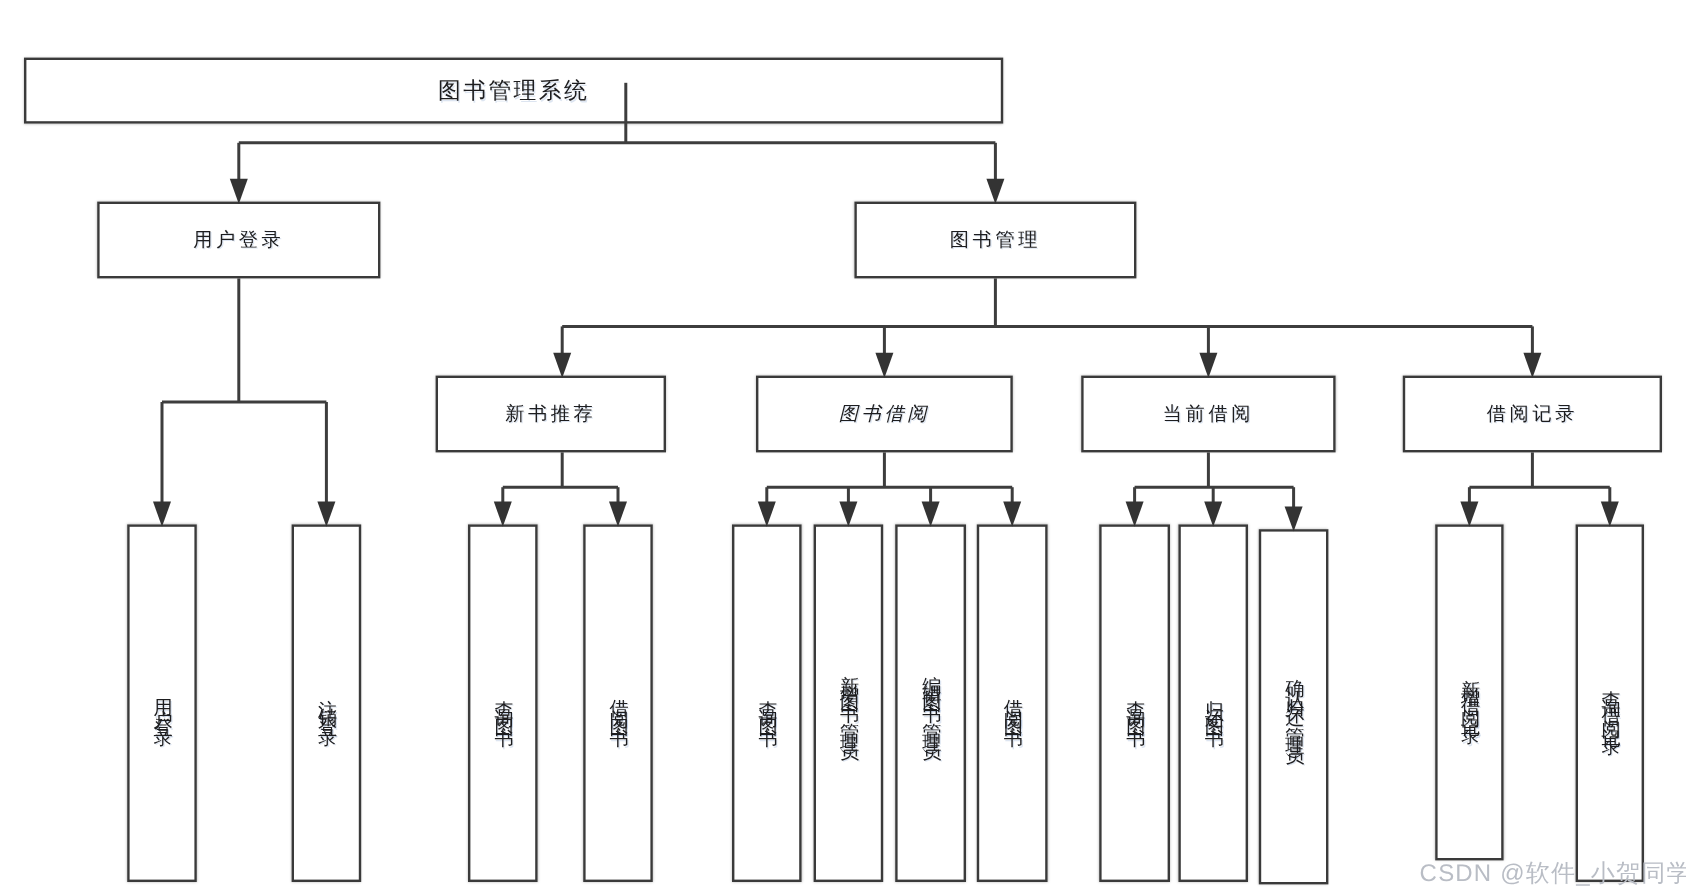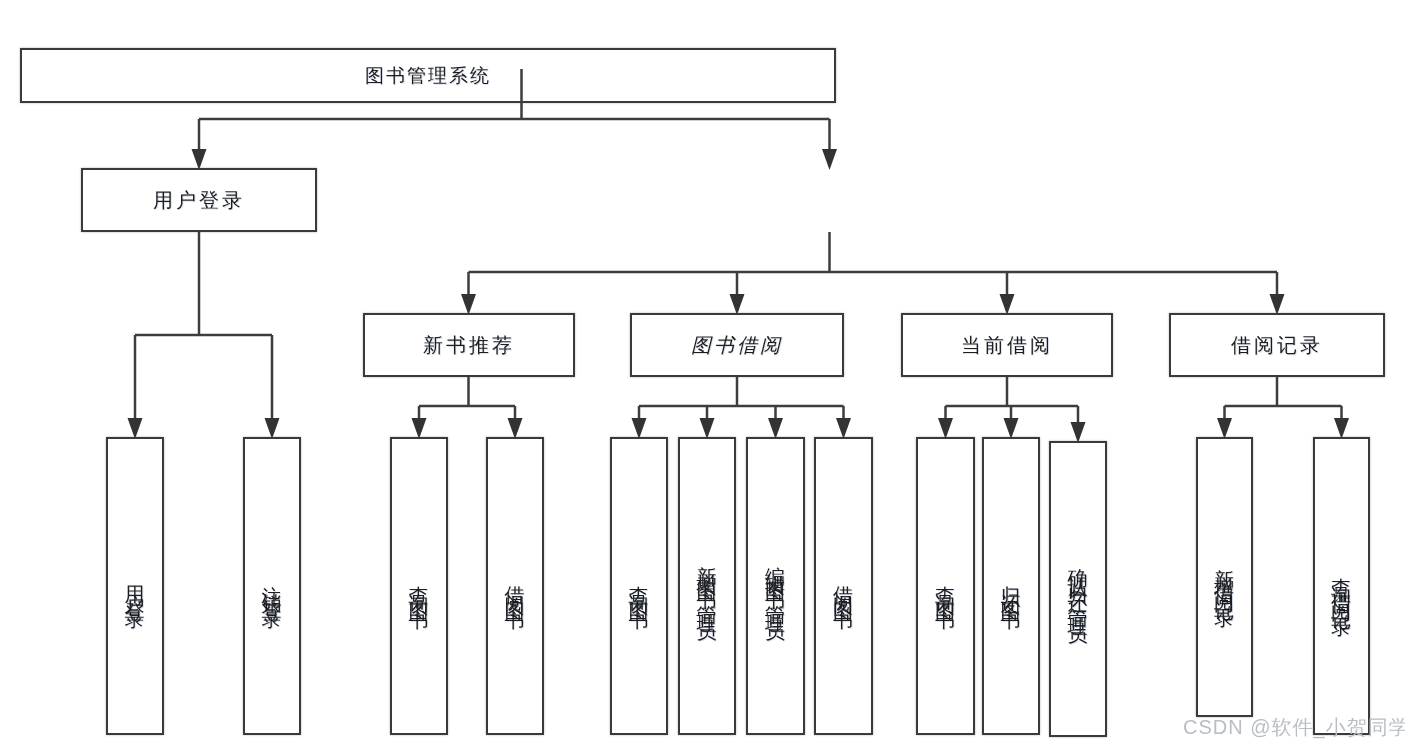--- a/index.html
+++ b/index.html
@@ -16,21 +16,21 @@
   .node{
     position:absolute;
     box-sizing:border-box;
     background:#ffffff;
     border:2.5px solid #3a3a3a;
     box-shadow:0 0 2px rgba(90,90,90,.45);
     display:flex;align-items:center;justify-content:center;
     z-index:2;
   }
   .node .lbl{
-    font-size:20px;
+    font-size:16px;
     color:#1d1d1f;
     letter-spacing:3px;
     white-space:nowrap;
     text-shadow:1px 1px 0 rgba(120,150,200,.25);
   }
   .node.root .lbl{font-size:19px;letter-spacing:2px;}
   .node.vertical .lbl{
     writing-mode:vertical-rl;
     text-orientation:mixed;
     letter-spacing:8px;
@@ -106,21 +106,24 @@
       <line x1="1341.5" y1="406" x2="1341.5" y2="420" stroke="#3d3d3d" stroke-width="2.5"></line>
       <polygon points="1334,418 1349,418 1341.5,439" fill="#333333"></polygon>
     </svg>
 
   <div class="node root" style="left: 20px; top: 0; width: 816px; height: 55px; margin-top: 48px;">
     <span class="lbl">图书管理系统</span>
   </div>
   <div class="node" style="left: 81px; top: 168px; width: 236px; height: 64px;">
     <span class="lbl">用户登录</span>
   </div>
-  <div class="node" style="left: 363px; top: 313px; width: 212px; height: 64px;">
+  <div class="node" style="left: 712px; top: 168px; width: 235px; height: 64px;">
+    <span class="lbl">图书管理</span>
+  </div>
+  <div class="node" style="left: 363px; top: 313px; width: 192px; height: 64px;">
     <span class="lbl">新书推荐</span>
   </div>
   <div class="node" style="left: 630px; top: 313px; width: 214px; height: 64px; font-style: italic;">
     <span class="lbl">图书借阅</span>
   </div>
   <div class="node" style="left: 901px; top: 313px; width: 212px; height: 64px; text-align: right;">
     <span class="lbl">当前借阅</span>
   </div>
   <div class="node" style="left: 1169px; top: 313px; width: 216px; height: 64px;">
     <span class="lbl">借阅记录</span>

